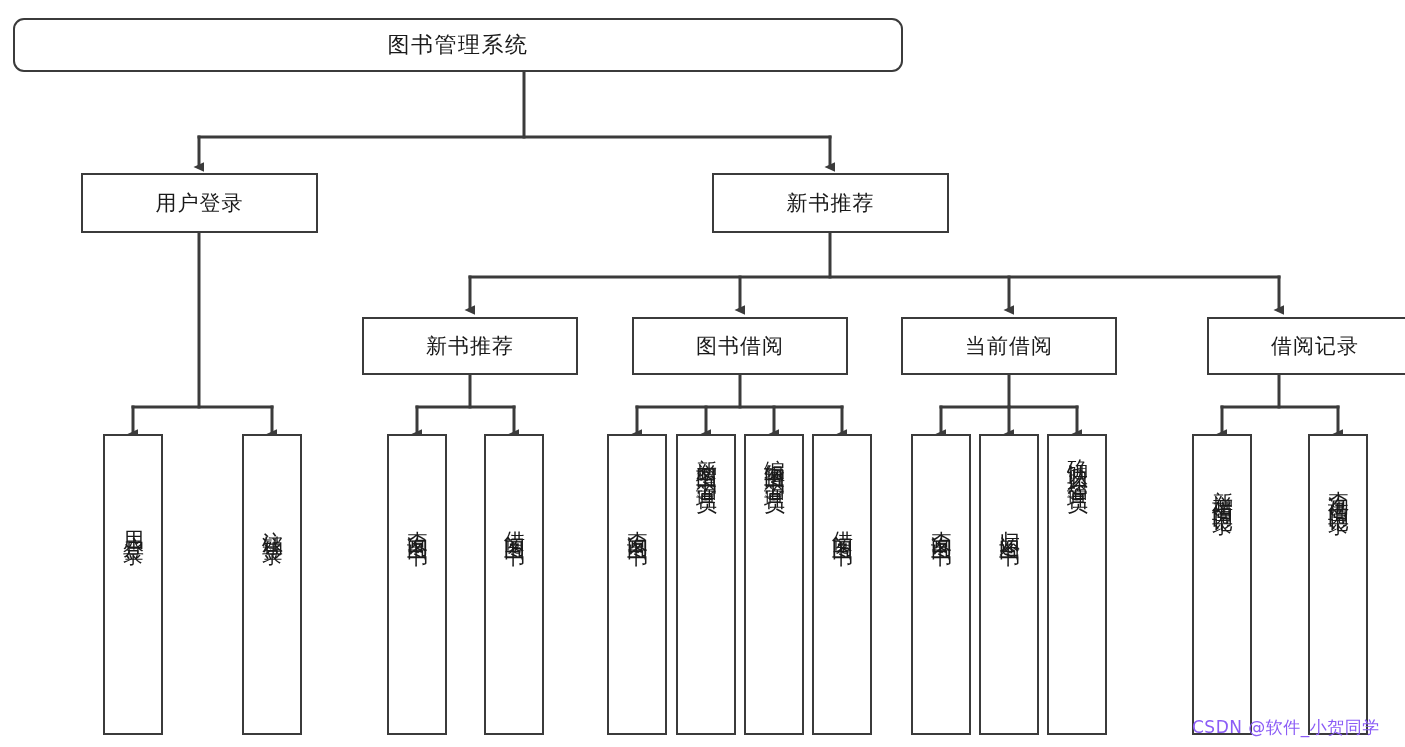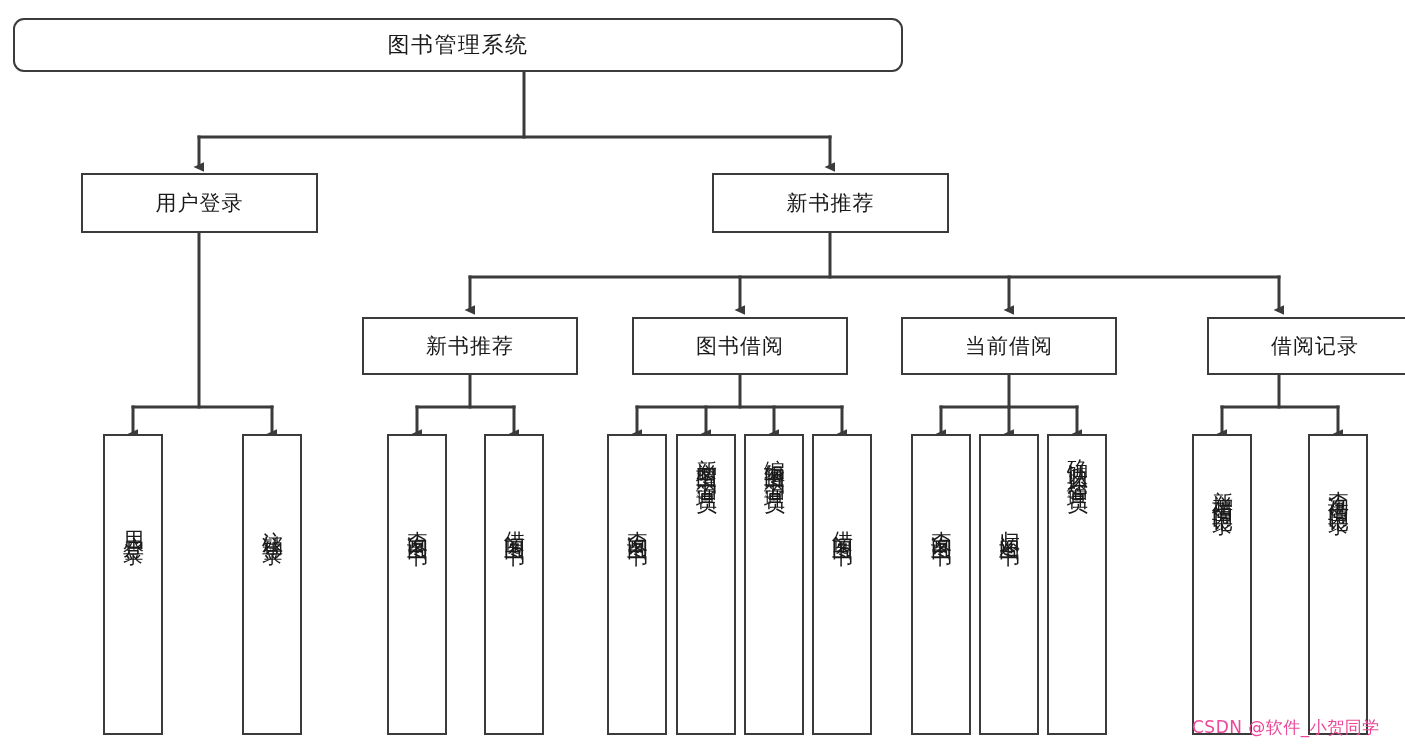--- a/index.html
+++ b/index.html
@@ -58,21 +58,21 @@
     writing-mode: vertical-rl;
     text-orientation: upright;
     font-size: 21px;
     letter-spacing: 5px;
     line-height: 1;
     white-space: nowrap;
   }
   .watermark {
     position: absolute;
     font-size: 17px;
-    color: #ec4899;
+    color: #8b5cf6;
     letter-spacing: 0.5px;
     white-space: nowrap;
     font-family: "DejaVu Sans", "Liberation Sans", sans-serif;
   }
 </style>
 </head>
 <body>
 
 <div id="canvas">
 

